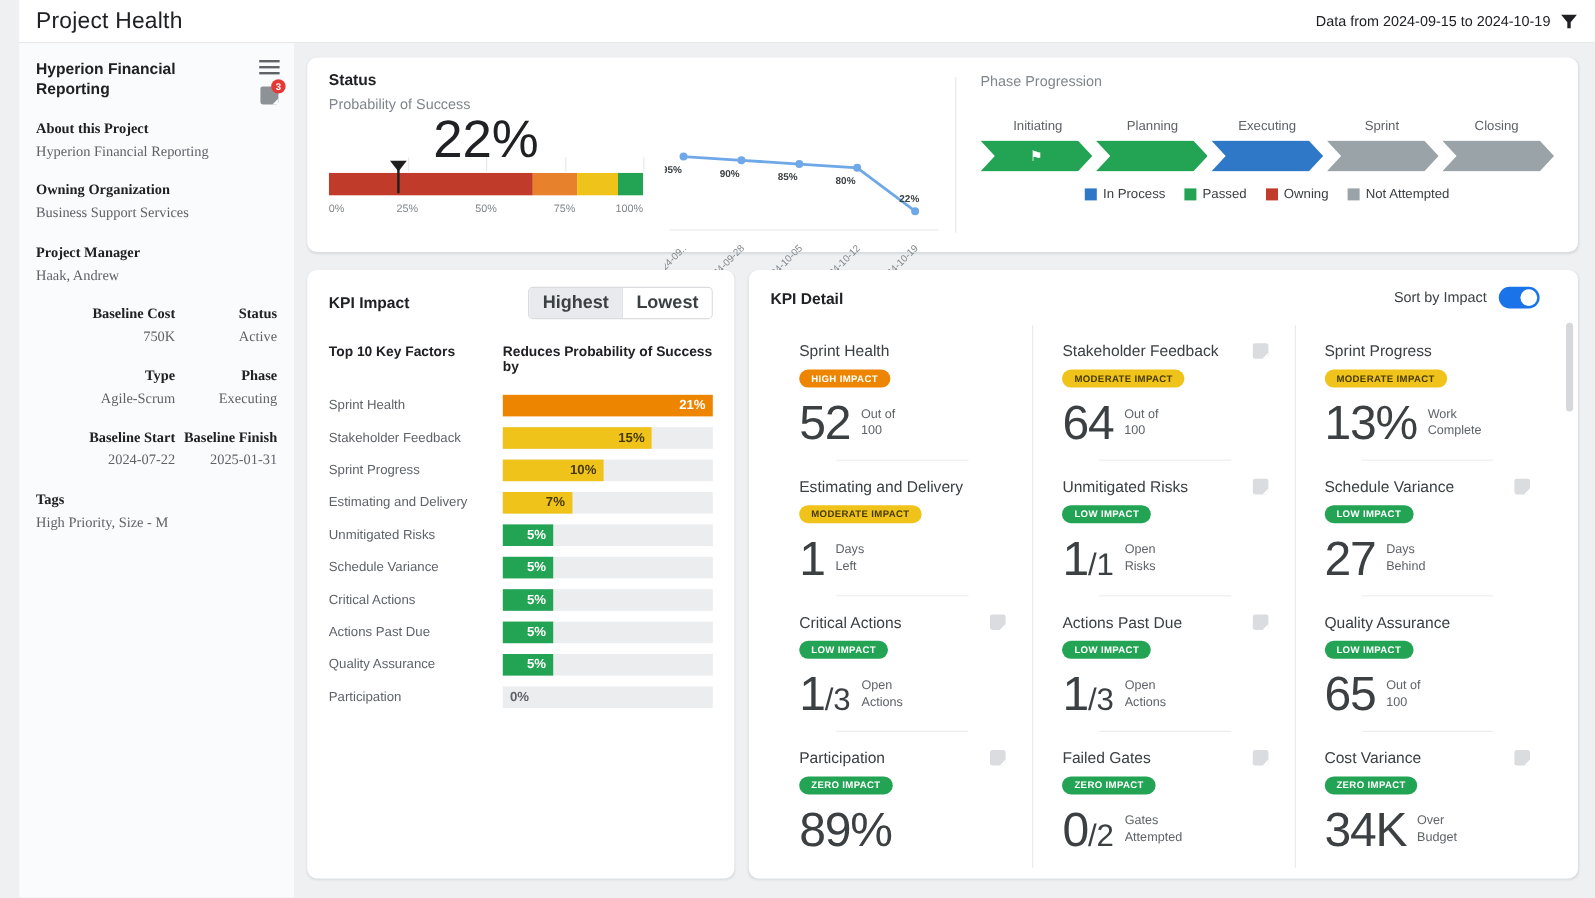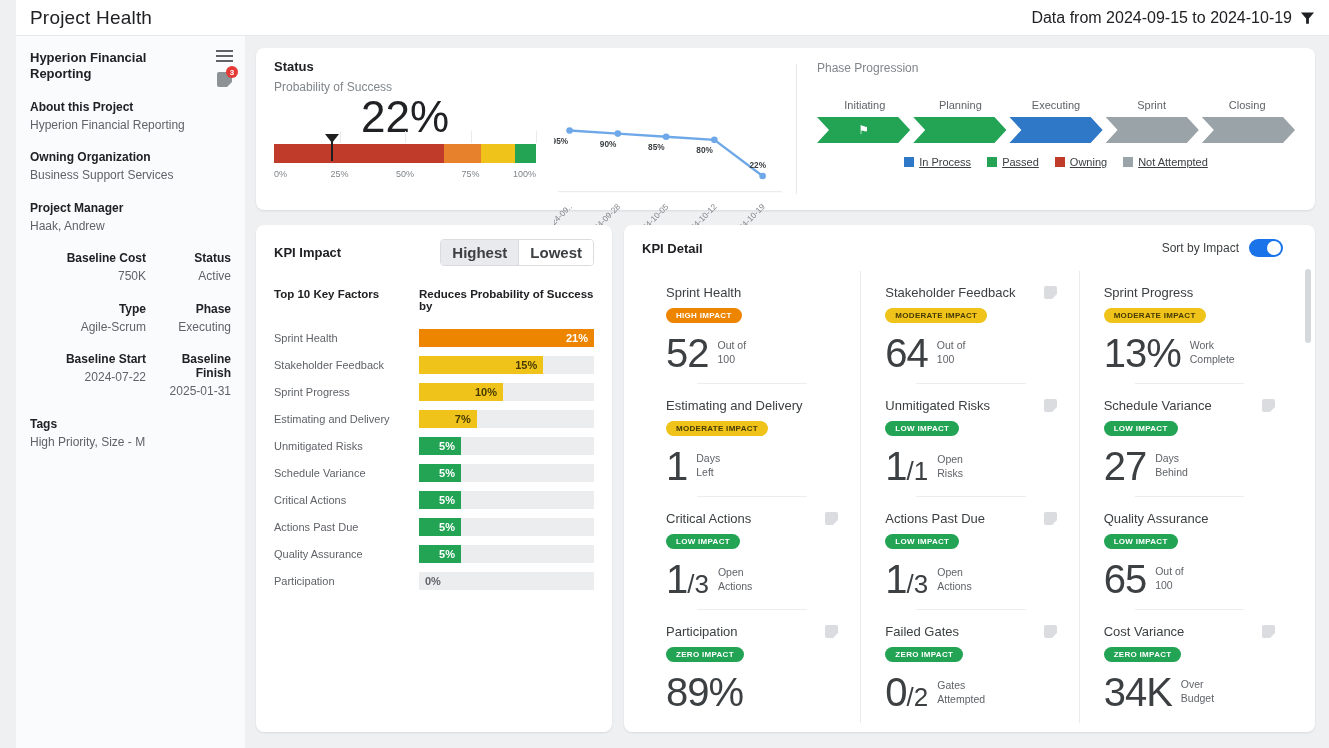--- a/index.html
+++ b/index.html
@@ -3,37 +3,37 @@
 <meta charset="utf-8">
 <style>
   * { margin:0; padding:0; box-sizing:border-box; }
   html,body { width:1329px; height:748px; }
   body { font-family:"Liberation Sans", sans-serif; background:#EEF0F2; color:#3C4043; overflow:hidden; }
   .app { position:relative; width:1329px; height:748px;padding-left:16px; }
 
   
   .header { height:36px; background:#fff; border-bottom:1px solid #E6E8EA; display:flex; align-items:center; justify-content:space-between; padding:0 14px; }
   .header-title { font-size:19px; color:#202124; letter-spacing:.2px; }
-  .header-right { display:flex; align-items:center; gap:8px; font-size:16px; color:#202124; }
+  .header-right { display:flex; align-items:center; gap:8px; font-size:12px; color:#202124; }
 
   
   .body { display:flex; height:712px;border-radius:21px; }
   .sidebar { width:230px; background:#FAFBFC; border-right:1px solid #EDEFF1; padding:14px 14px 0 14px; position:relative; flex:none; }
   .main { flex:1; padding:12px 14px 16px 10px; overflow:hidden; }
 
   
   .sb-title { font-size:13px; font-weight:bold; color:#202124; width:176px; line-height:1.25; }
   .sb-icons { position:absolute; top:12px; right:10px; display:flex; flex-direction:column; align-items:center; gap:8px; }
   .menu-icon { display:flex; flex-direction:column; gap:3px; cursor:pointer; padding:2px; }
   .menu-icon i { display:block; width:17px; height:2px; background:#5F6368; }
   .note-wrap { position:relative; cursor:pointer; }
   .note-big { display:block; width:15px; height:15px; background:#8D9297; border-radius:2px; position:relative; }
   .note-big::after { content:""; position:absolute; right:0; bottom:0; width:0; height:0; border-left:5px solid transparent; border-bottom:5px solid #FAFBFC; }
   .sb-badge { position:absolute; top:-6px; right:-6px; min-width:12px; height:12px; border-radius:50%; background:#E53935; color:#fff; font-size:8px; font-weight:bold; display:flex; align-items:center; justify-content:center; }
-  .sb-field { margin-top:17px; }
+  .sb-field { margin-top:17px;font-family:Liberation Serif, serif; }
   .sb-label { font-size:12px; font-weight:bold; color:#202124; }
   .sb-value { font-size:12px; color:#5F6368; margin-top:4px; line-height:1.3; }
   .sb-grid { display:grid; grid-template-columns:116px 1fr; }
   .sb-grid .sb-field { margin-top:17px;text-align:right; }
 
   
   .card { background:#fff; border-radius:8px; box-shadow:0 1px 2px rgba(60,64,67,.12); }
 
   
   .top-card { height:162px; display:flex; margin-bottom:15px; }
@@ -63,21 +63,21 @@
   .phase-sec { flex:1; padding:11px 20px 0 20px; }
   .phase-title { font-size:12px; color:#80868B; margin-top:2px; }
   .phase-labels { display:flex; margin-top:24px; }
   .phase-labels span { flex:1; text-align:center; font-size:11px; color:#5F6368; }
   .chevrons { display:flex; gap:3px; margin-top:6px; height:26px; }
   .chev { flex:1; clip-path:polygon(0 0, calc(100% - 12px) 0, 100% 50%, calc(100% - 12px) 100%, 0 100%, 12px 50%); display:flex; align-items:center; justify-content:center; }
   .chev[data-status="passed"] { background:#23A455; }
   .chev[data-status="in-process"] { background:#2E78C7; }
   .chev[data-status="not-attempted"] { background:#9AA3A8; }
   .flag-icon { color:#fff; font-size:12px; line-height:1; }
-  .phase-legend { display:flex; justify-content:center; gap:16px; margin-top:13px; font-size:11px; color:#3C4043;text-decoration:underline; }
+  .phase-legend { display:flex; justify-content:center; gap:16px; margin-top:13px; font-size:11px; color:#3C4043; }
   .legend-item { display:flex; align-items:center; gap:5px; }
   .legend-sq { width:10px; height:10px; display:inline-block; }
 
   
   .bottom-row { display:flex; gap:12px; height:507px; }
 
   
   .impact-card { width:356px; flex:none; padding:14px 18px 0 18px; }
   .impact-head { display:flex; align-items:center; justify-content:space-between; }
   .toggle-group { display:flex; border:1px solid #DADCE0; border-radius:4px; overflow:hidden; }

